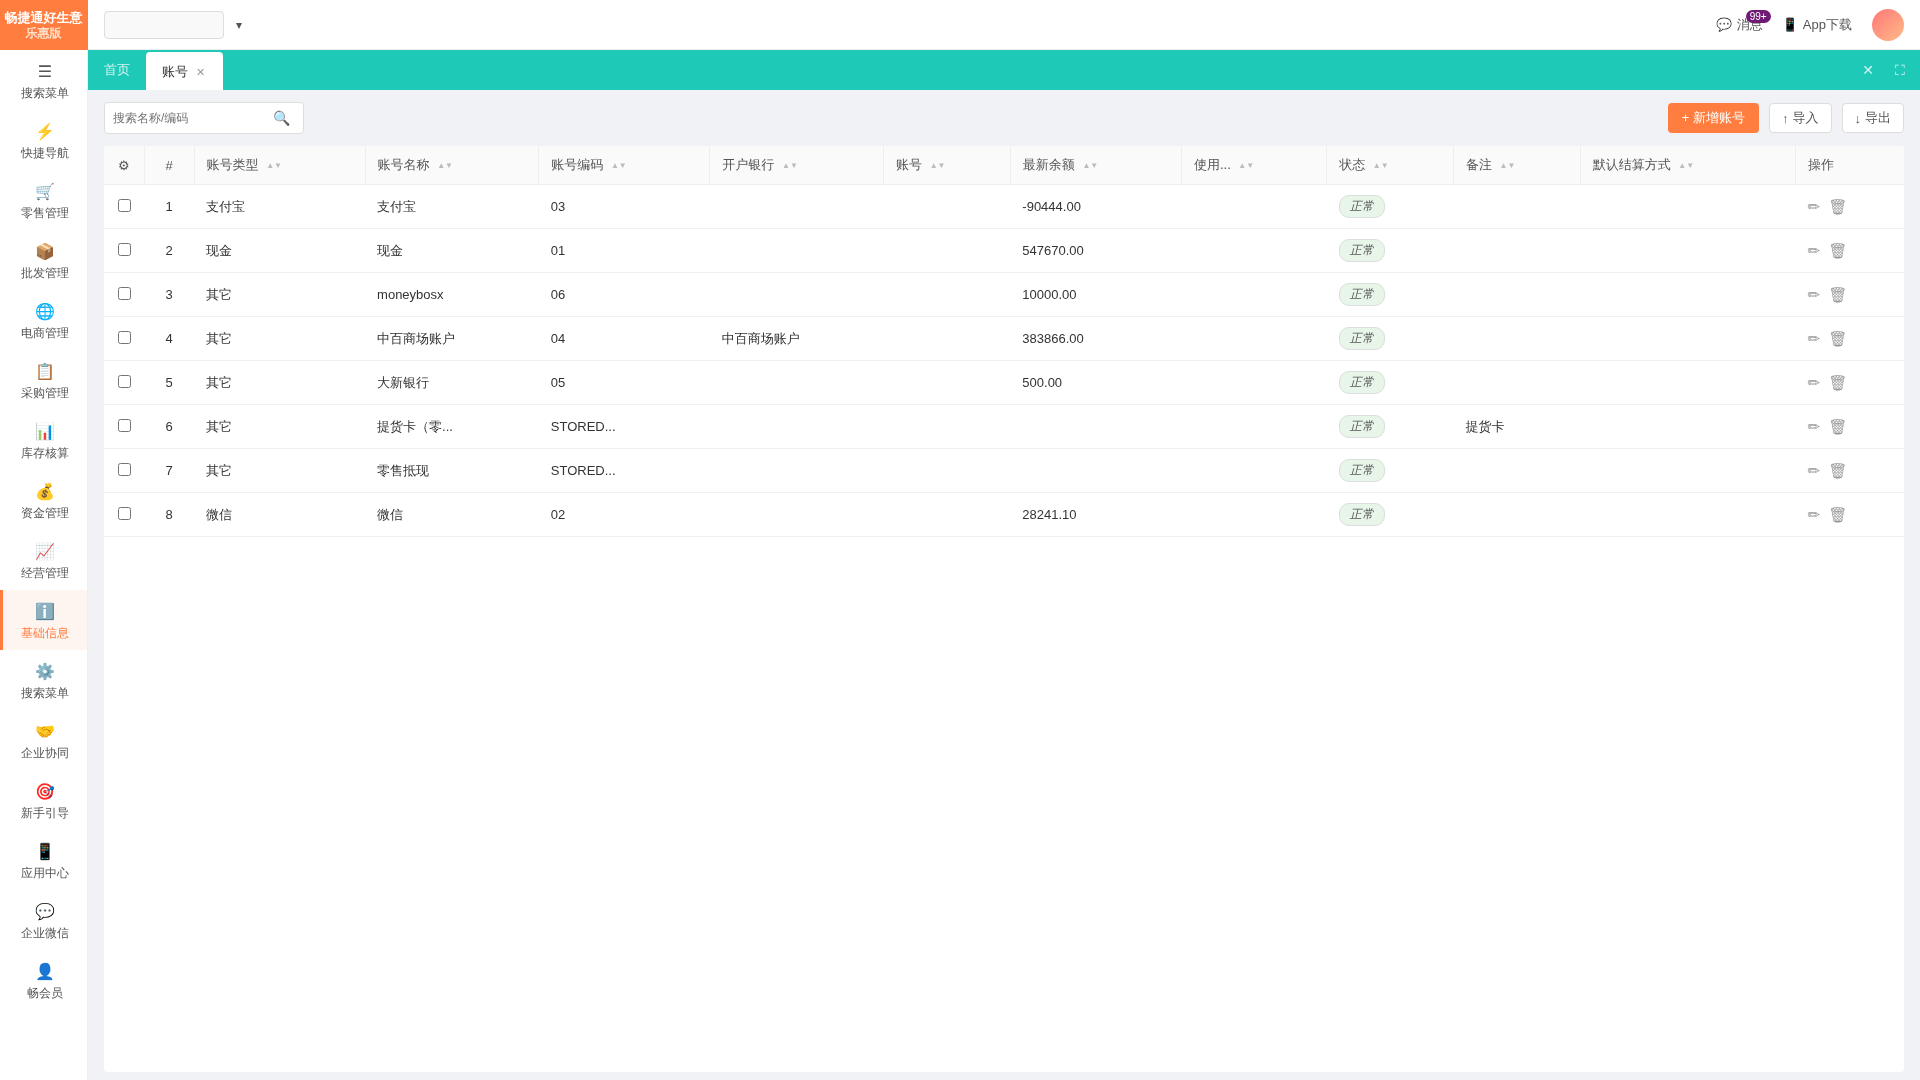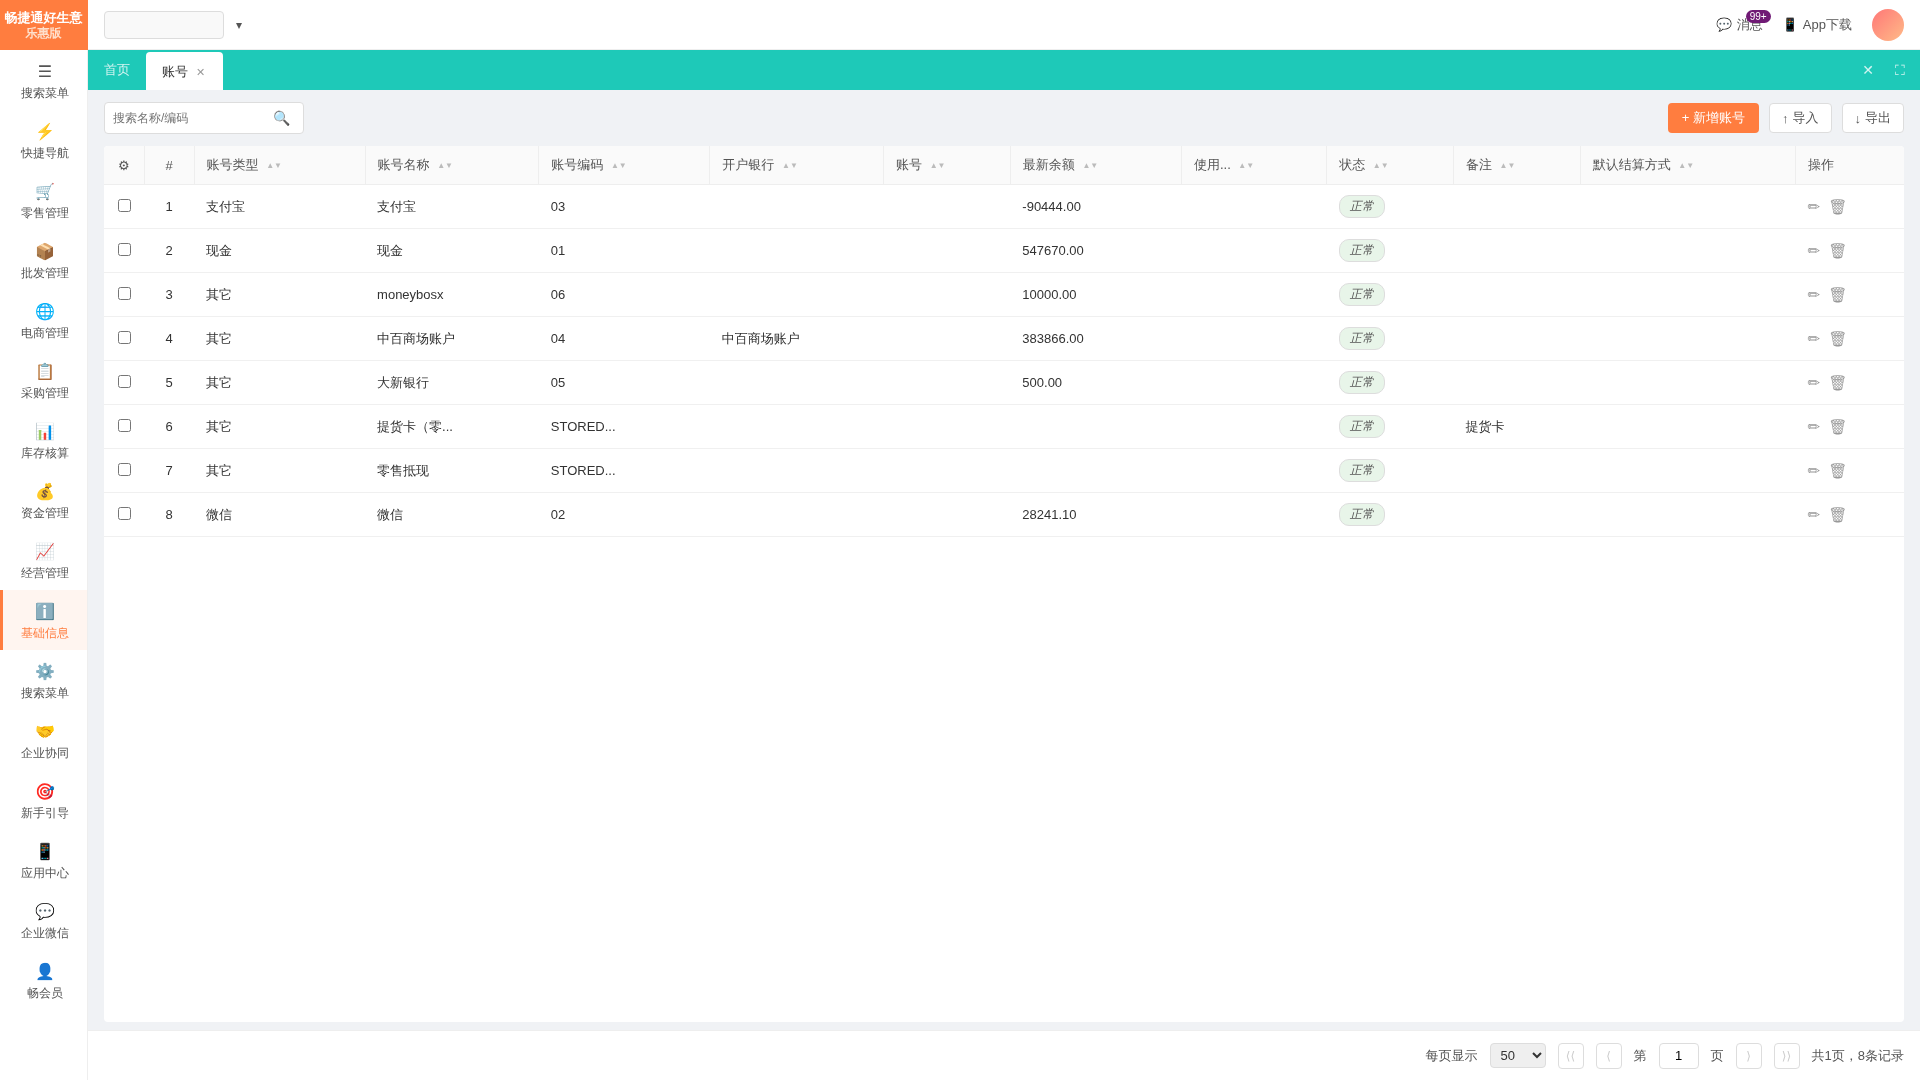--- a/index.html
+++ b/index.html
@@ -723,31 +723,15 @@
         <div class="action-btns">
           <span class="action-btn" title="编辑">✏</span>
           <span class="action-btn" title="删除">🗑</span>
         </div>
       </td>
     </tr>
           </tbody>
       </table>
     </div>
 
-    <div class="pagination-bar">
-      <span>每页显示</span>
-      <select class="per-page-select">
-        <option value="50">50</option>
-        <option value="20">20</option>
-        <option value="100">100</option>
-      </select>
-      <button class="page-nav-btn disabled">⟨⟨</button>
-      <button class="page-nav-btn disabled">⟨</button>
-      <span>第</span>
-      <input class="page-input" type="text" value="1" style="">
-      <span>页</span>
-      <button class="page-nav-btn disabled">⟩</button>
-      <button class="page-nav-btn disabled">⟩⟩</button>
-      <span>共1页，8条记录</span>
-    </div>
 
   </div>
 </div>
 
 </body></html>

